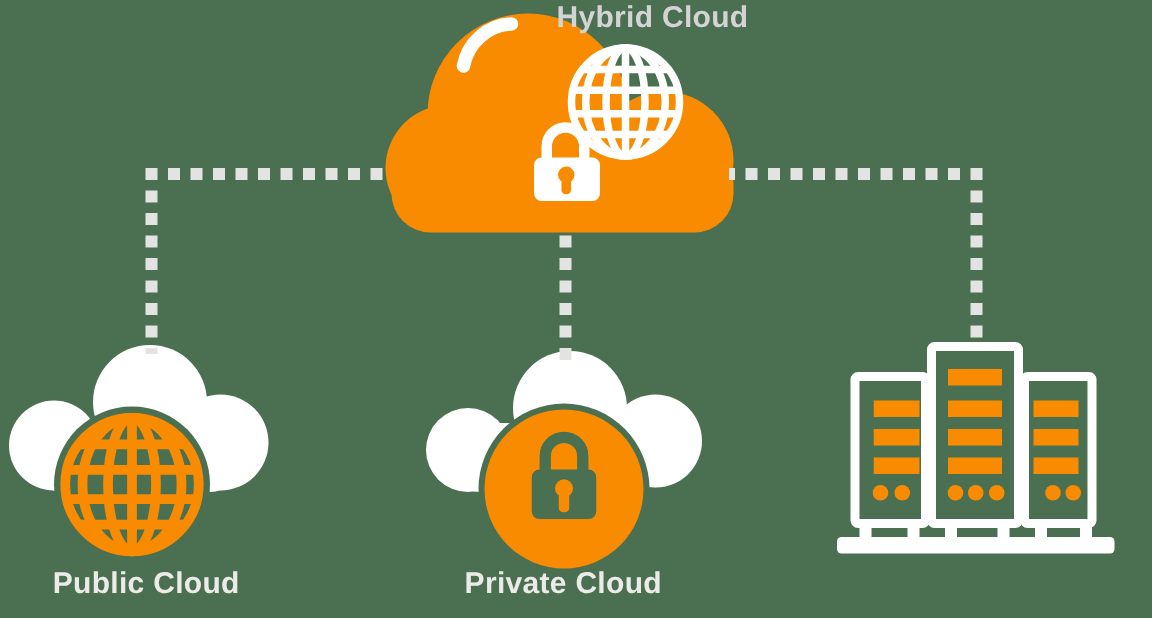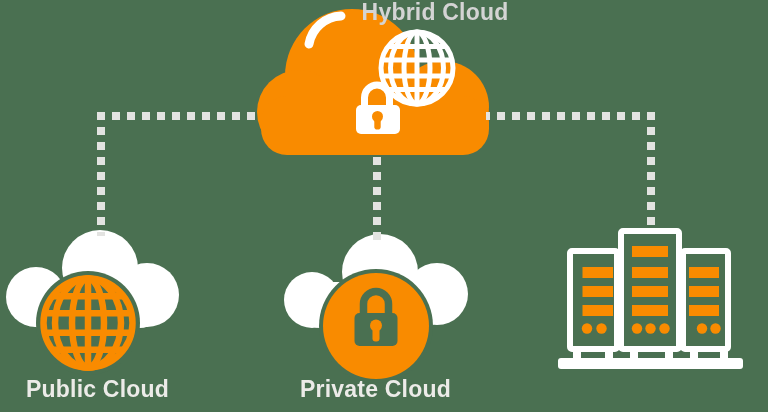--- a/index.html
+++ b/index.html
@@ -11,21 +11,21 @@
     --node-label-text:#ECEBE8;
   }
   html,body{margin:0;padding:0;background:var(--background);}
   .stage{
     position:relative;width:768px;height:412px;overflow:hidden;
     background:var(--background);
     font-family:"Liberation Sans","DejaVu Sans",sans-serif;
   }
   .stage svg{position:absolute;left:0;top:0;}
   .label{
-    position:absolute;font-weight:bold;font-size:23px;line-height:20px;
+    position:absolute;font-weight:bold;font-size:20px;line-height:20px;
     text-align:center;color:var(--node-label-text);letter-spacing:0.2px;
     white-space:nowrap;
   }
   .label-hybrid{left:335px;top:2px;width:200px;color:var(--hybrid-label-text);}
   .label-public{left:15px;top:379px;width:165px;}
   .label-private{left:293px;top:379px;width:165px;}
   .label-traditional{left:545px;top:379px;width:215px;}
 
   .fill-orange{fill:var(--accent-orange);}
   .fill-white{fill:var(--icon-white);}

